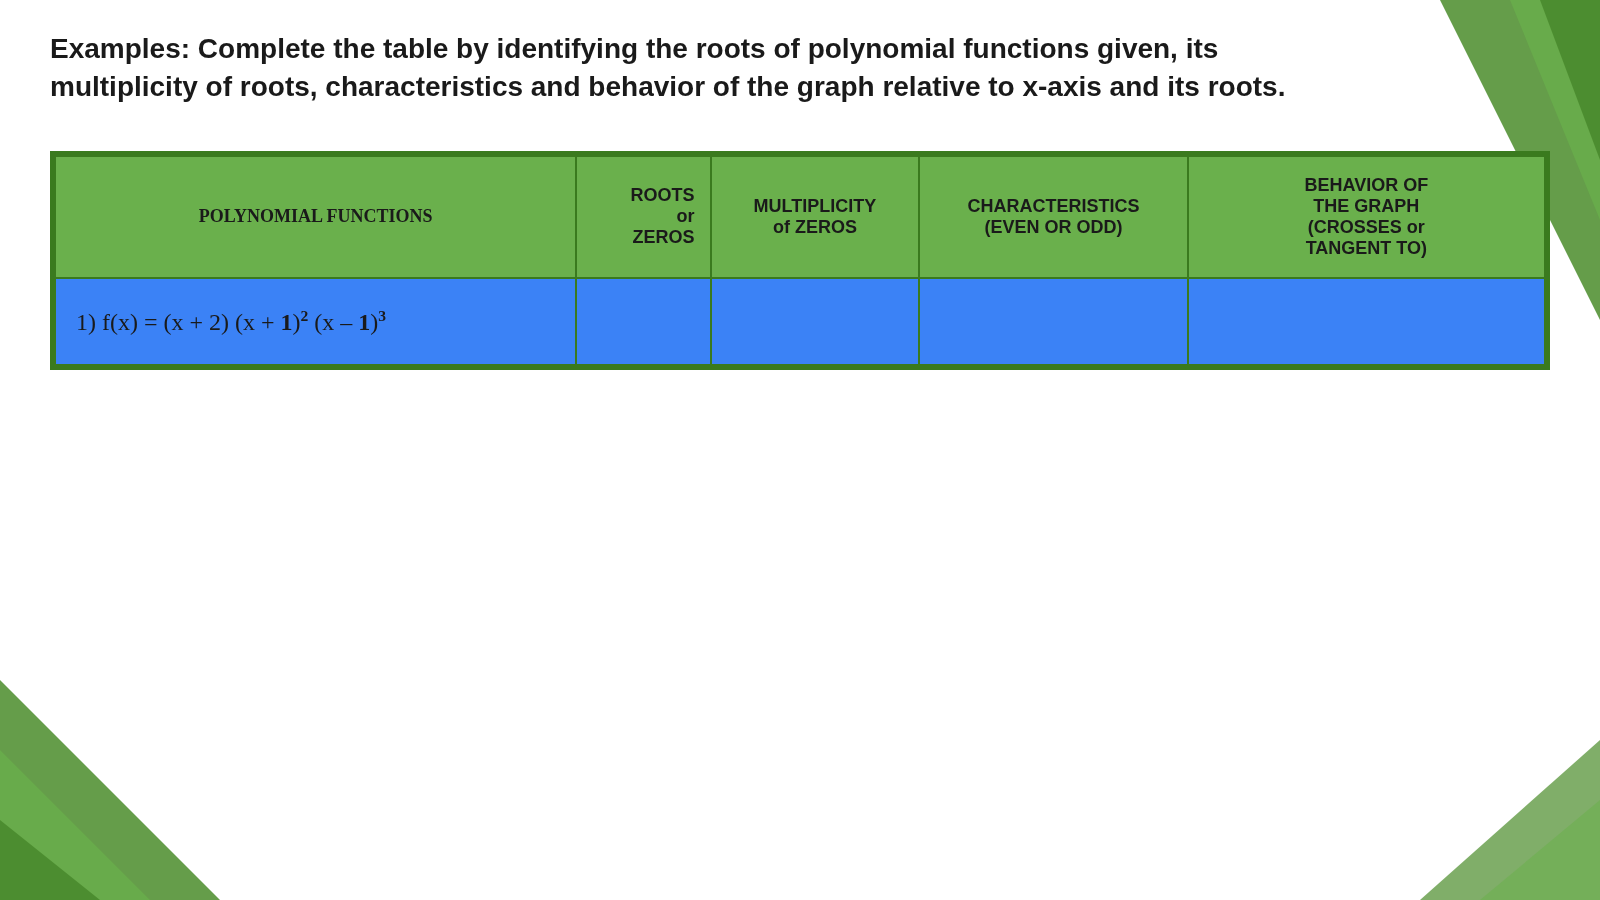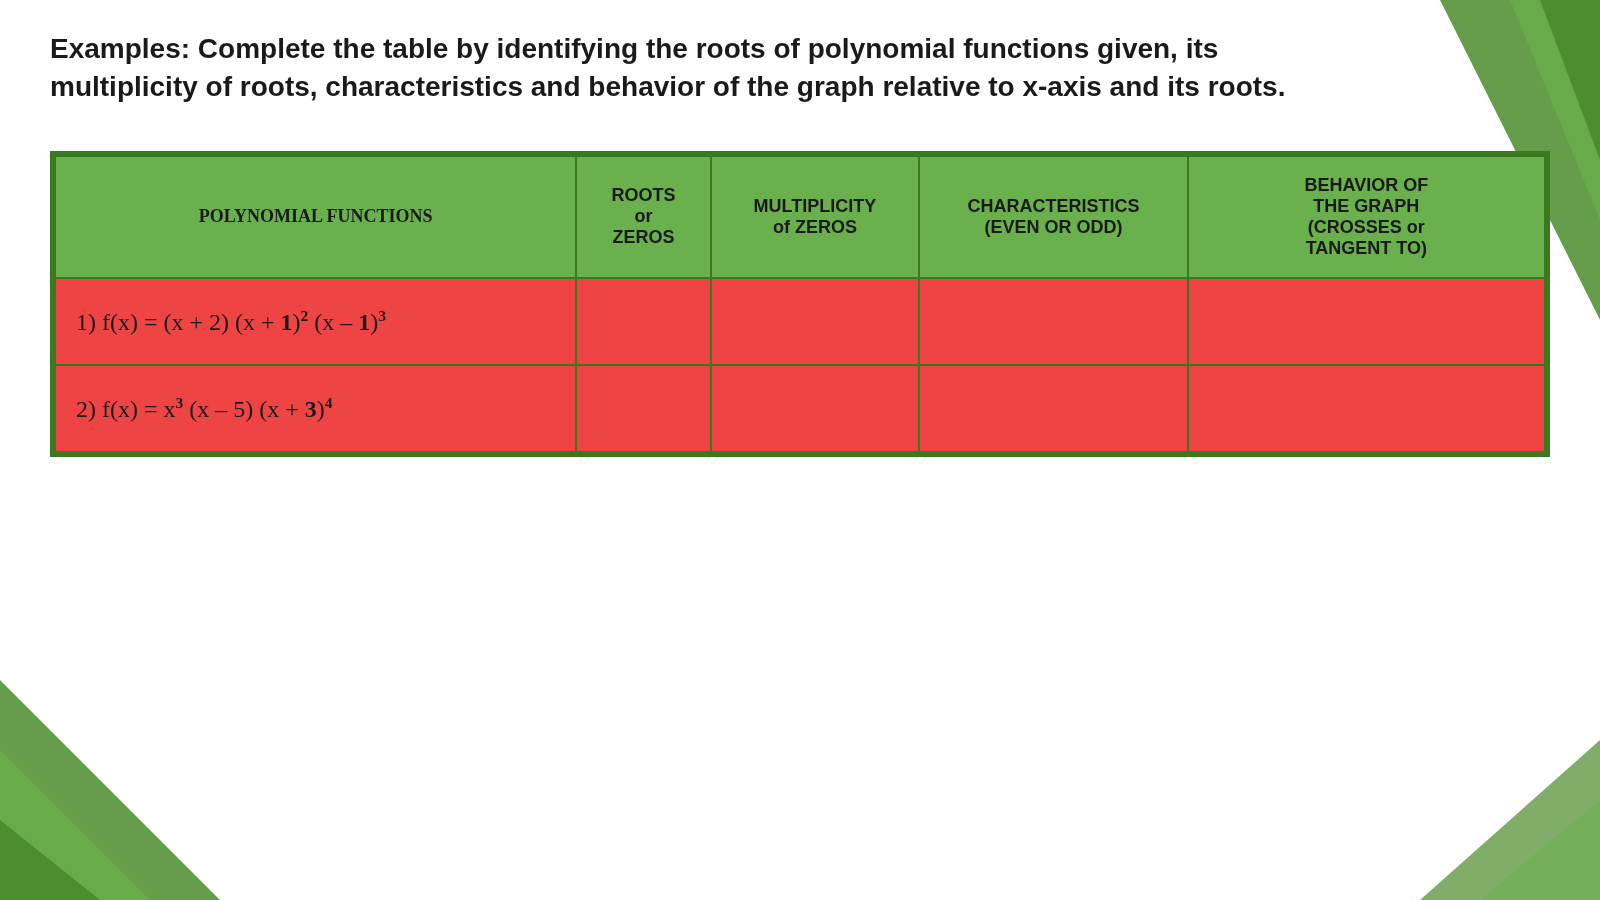--- a/index.html
+++ b/index.html
@@ -76,30 +76,30 @@
       color: #1a1a1a;
       font-weight: bold;
       font-size: 18px;
       text-align: center;
       border: 2px solid #3a7a1e;
       padding: 18px 15px;
       vertical-align: middle;
     }
 
     tbody tr td {
-      background-color: #ef4444;
+      background-color: #3b82f6;
       border: 2px solid #3a7a1e;
       padding: 28px 20px;
       vertical-align: middle;
       font-size: 22px;
       color: #1a1a1a;
     }
 
     .col-func { width: 35%; font-family: Liberation Serif, serif; }
-    .col-roots { width: 9%; }
+    .col-roots { width: 9%; text-align: right; }
     .col-mult { width: 14%; }
     .col-char { width: 18%; }
     .col-behav { width: 24%; }
 
     .formula {
       font-size: 24px;
       font-weight: normal;
     }
 
     sup {
@@ -161,28 +161,17 @@
           <td class="col-func">
             <span class="formula">
               1) f(x) = (x + 2) (x + <span class="bold-term">1</span>)<sup>2</sup> (x – <span class="bold-term">1</span>)<sup>3</sup>
             </span>
           </td>
           <td class="col-roots"></td>
           <td class="col-mult"></td>
           <td class="col-char"></td>
           <td class="col-behav"></td>
         </tr>
-        <tr>
-          <td class="col-func">
-            <span class="formula">
-              2) f(x) = x<sup>3</sup> (x – 5) (x + <span class="bold-term">3</span>)<sup>4</sup>
-            </span>
-          </td>
-          <td class="col-roots"></td>
-          <td class="col-mult"></td>
-          <td class="col-char"></td>
-          <td class="col-behav"></td>
-        </tr>
       </tbody>
     </table>
   </div>
 
 </div>
 
 </body></html>

